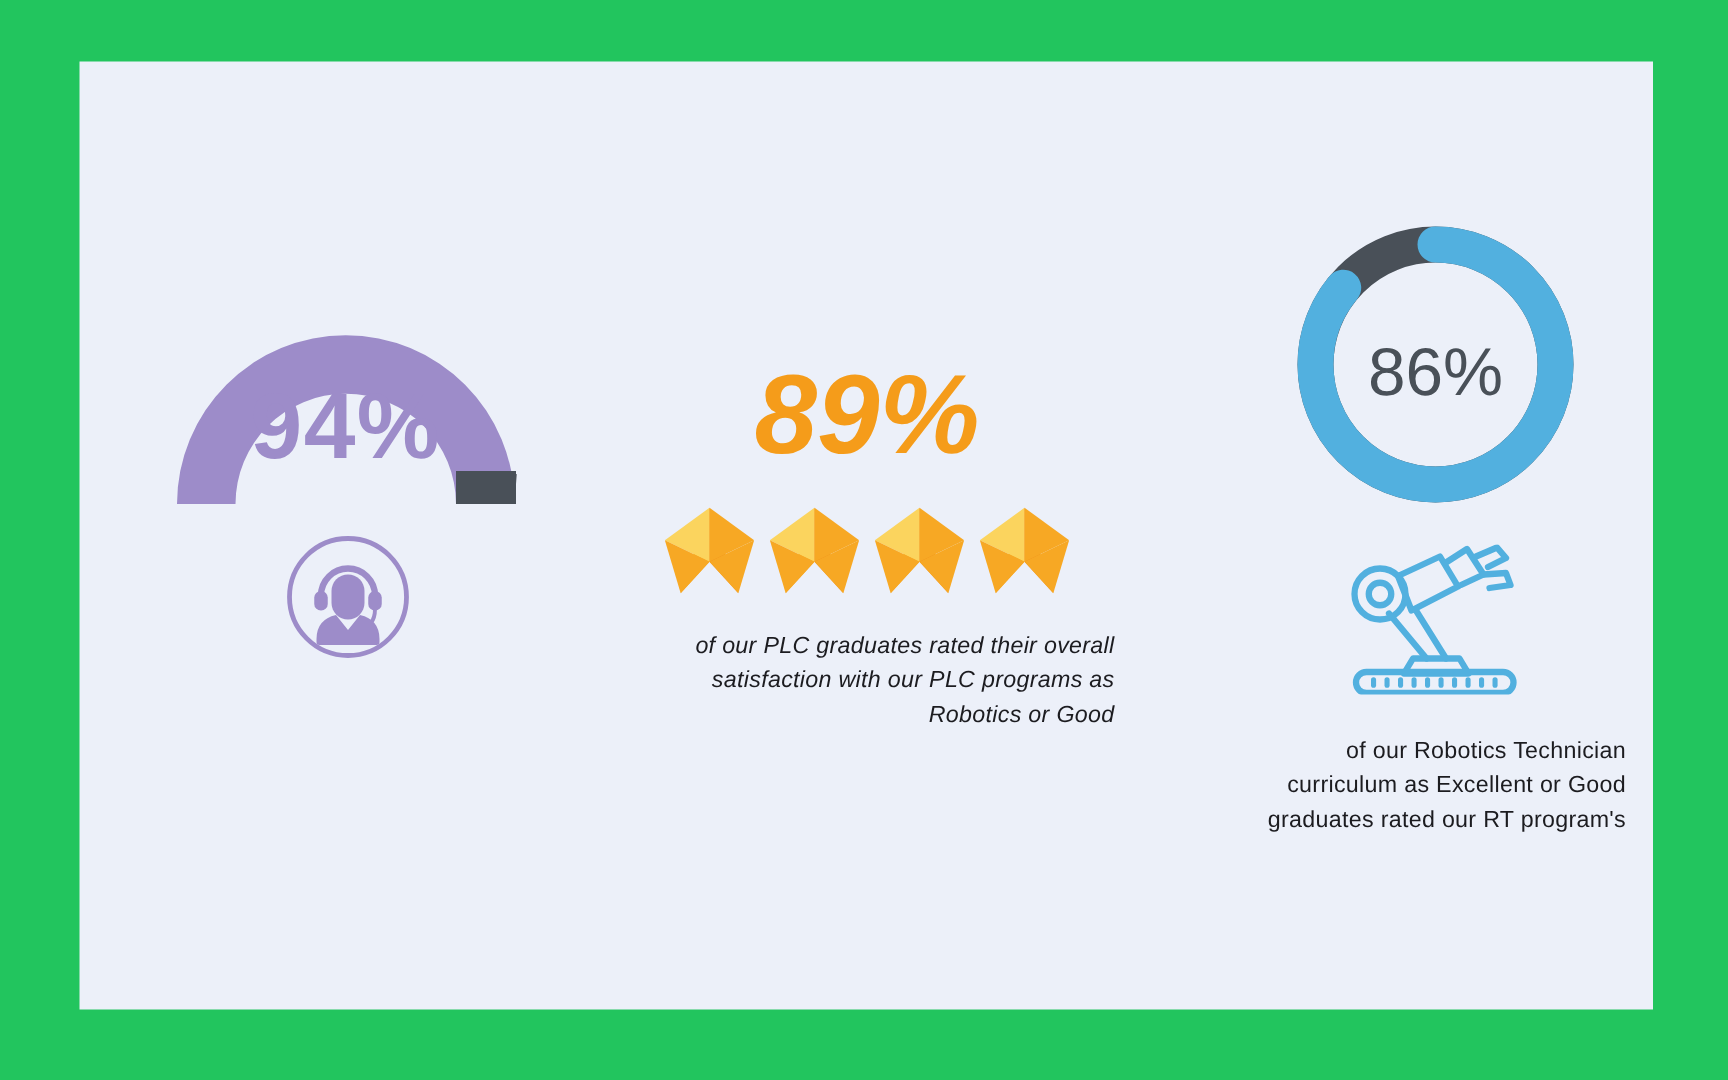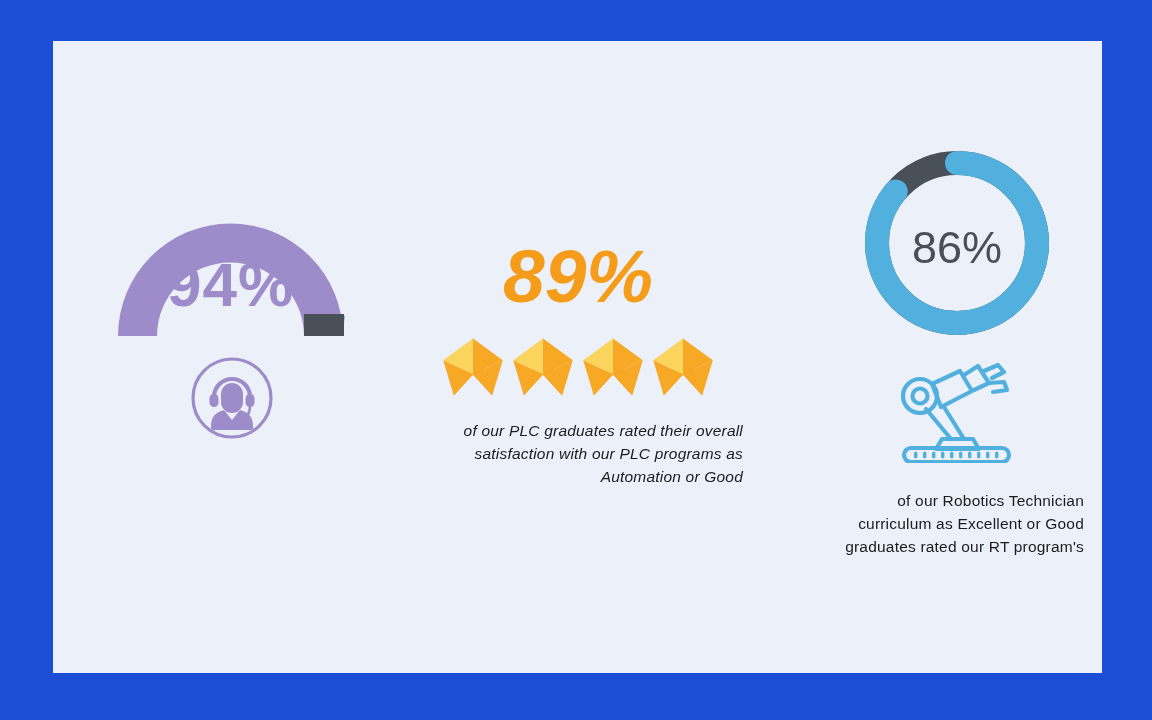--- a/index.html
+++ b/index.html
@@ -11,21 +11,21 @@
     height: 720px;
     background: #0660A8;
     font-family: "Liberation Sans", sans-serif;
     overflow: hidden;
   }
   .frame {
     position: absolute;
     left: 0; top: 0;
     width: 1152px;
     height: 720px;
-    background: #1d4ed8;
+    background: #22c55e;
   }
   .panel {
     position: absolute;
     left: 53px;
     top: 41px;
     width: 1049px;
     height: 632px;
     background: #ECF0F9;
   }
   .columns {
@@ -229,21 +229,21 @@
             <polygon points="50,2 50,60 2,37" fill="#FBD45E"></polygon>
             <polygon points="50,2 50,60 98,37" fill="#F7A824"></polygon>
             <polygon points="2,37 50,60 19,94" fill="#F7A824"></polygon>
             <polygon points="98,37 50,60 81,94" fill="#F7A824"></polygon>
           </svg>
         </div>
 
         <div class="caption cap-2">
           <div>of our PLC graduates rated their overall</div>
           <div>satisfaction with our PLC programs as</div>
-          <div>Automation or Good</div>
+          <div>Robotics or Good</div>
         </div>
       </div>
 
       <div class="col col-3">
 
         <div class="donut-wrap">
           <svg width="196" height="196" viewBox="0 0 196 196">
 
             <circle cx="98" cy="98" r="80" fill="none" stroke="#495058" stroke-width="24"></circle>
 

